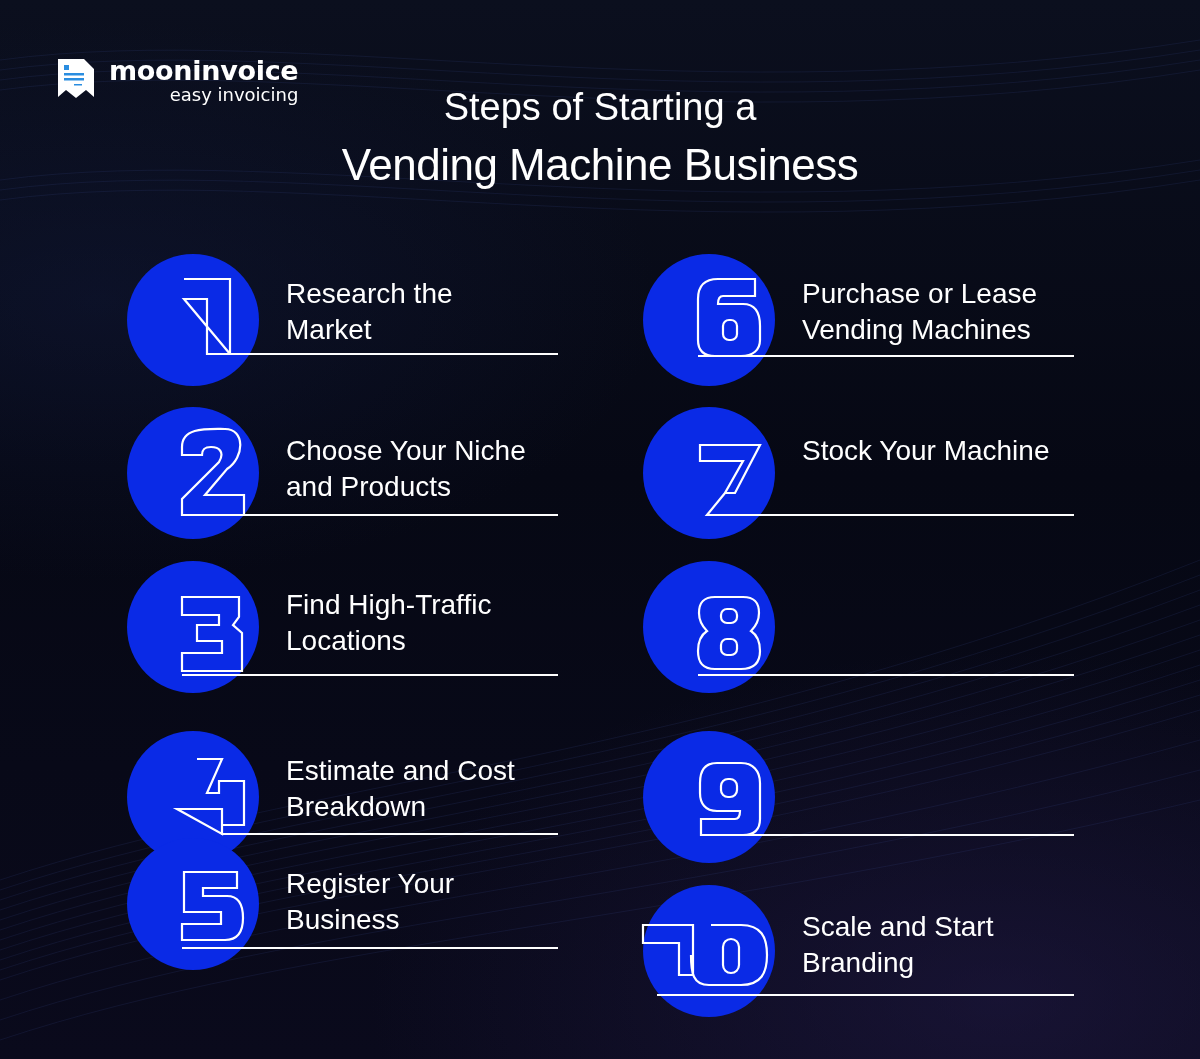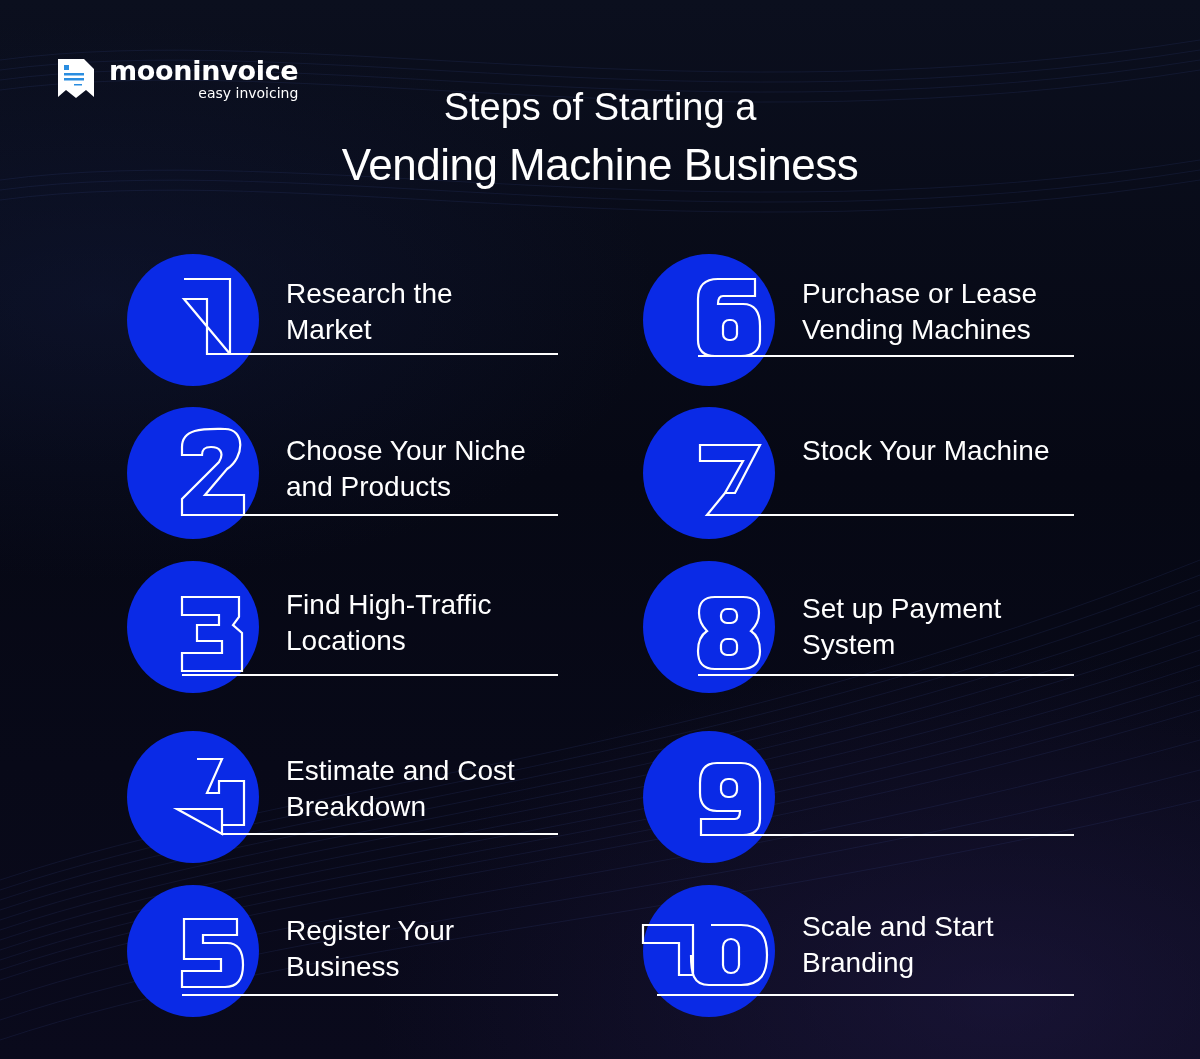--- a/index.html
+++ b/index.html
@@ -10,21 +10,21 @@
       radial-gradient(ellipse 800px 400px at 100px 300px, rgba(20,30,70,0.35), transparent 70%),
       linear-gradient(180deg, #0b0f1e 0%, #060814 45%, #0a0a1c 100%);
     font-family: "Liberation Sans", "DejaVu Sans", sans-serif;
     color: #ffffff;
   }
   .waves { position: absolute; inset: 0; pointer-events: none; }
   .logo { position: absolute; left: 56px; top: 57px; display: flex; align-items: flex-start; }
   .logo-icon { width: 40px; height: 42px; }
   .logo-text { margin-left: 13px; line-height: 1; }
   .logo-name { font-family: "DejaVu Sans", sans-serif; font-size: 27px; font-weight: bold; letter-spacing: -0.3px; display: block; margin-top: 0px; }
-  .logo-tag { font-family: "DejaVu Sans", sans-serif; font-size: 14px; display: block; text-align: right; margin-top: 2px; }
+  .logo-tag { font-family: "DejaVu Sans", sans-serif; font-size: 18px; display: block; text-align: right; margin-top: 2px; }
   .title1 { position: absolute; top: 86px; left: 0; width: 1200px; text-align: center; font-size: 38px; font-weight: normal; }
   .title2 { position: absolute; top: 140px; left: 0; width: 1200px; text-align: center; font-size: 44px; font-weight: normal; letter-spacing: -0.5px; }
   .step { position: absolute; width: 460px; height: 140px; }
   .circle { position: absolute; left: 0; top: 0; width: 132px; height: 132px; border-radius: 50%; background: #0a2ae6; }
   .num { position: absolute; left: 0; top: 0; width: 460px; height: 140px; overflow: visible; }
   .label { position: absolute; left: 147px; font-size: 28px; line-height: 36px; font-weight: normal; width: 310px; }
   .lab-line { display: block; white-space: nowrap; margin-left: 12px; }
 </style>
 </head>
 <body>
@@ -119,21 +119,21 @@
     <g fill="none" stroke="#fff" stroke-width="2.2">
       <path d="M70 28 H95 L80 62 H92 V50 H117 V94 H95 V103 L431 103 M95 103 V78 H50 Z"></path>
     </g>
   </svg>
   <div class="label" style="top:22px;">
     <span class="lab-line">Estimate and Cost</span>
     <span class="lab-line">Breakdown</span>
   </div>
 </div>
 
-<div class="step" style="left:127px; top:885px;">
+<div class="step" style="left:127px; top:838px;">
   <div class="circle"></div>
   <svg class="num" viewBox="0 0 460 140">
     <g fill="none" stroke="#fff" stroke-width="2.2">
       <path d="M57 34 H110 V50 H76 V58 H100 C114 58, 116 70, 116 80 C116 92, 112 102, 98 102 H55 V86 H94 V74 H57 Z"></path>
       <path d="M55 110 H431"></path>
     </g>
   </svg>
   <div class="label" style="top:28px;">
     <span class="lab-line">Register Your</span>
     <span class="lab-line">Business</span>
@@ -170,24 +170,20 @@
 <div class="step" style="left:643px; top:561px;">
   <div class="circle"></div>
   <svg class="num" viewBox="0 0 460 140">
     <g fill="none" stroke="#fff" stroke-width="2.2">
       <path d="M72 36 H100 C112 36, 116 42, 116 52 C116 60, 112 66, 108 70 C114 74, 117 80, 117 90 C117 102, 110 108, 98 108 H72 C60 108, 55 102, 55 90 C55 80, 58 74, 64 70 C60 66, 56 60, 56 52 C56 42, 60 36, 72 36 Z"></path>
       <rect x="78" y="48" width="16" height="14" rx="6"></rect>
       <rect x="78" y="78" width="16" height="16" rx="6"></rect>
       <path d="M55 114 H431"></path>
     </g>
   </svg>
-  <div class="label" style="top:30px;">
-    <span class="lab-line">Set up Payment</span>
-    <span class="lab-line">System</span>
-  </div>
 </div>
 
 <div class="step" style="left:643px; top:731px;">
   <div class="circle"></div>
   <svg class="num" viewBox="0 0 460 140">
     <g fill="none" stroke="#fff" stroke-width="2.2">
       <path d="M74 32 H98 C110 32, 117 40, 117 52 V88 C117 98, 112 104, 100 104 H58 V88 H92 C96 88, 97 84, 97 80 H74 C62 80, 57 72, 57 62 V52 C57 40, 62 32, 74 32 Z"></path>
       <rect x="78" y="48" width="16" height="18" rx="7"></rect>
       <path d="M58 104 H431"></path>
     </g>

